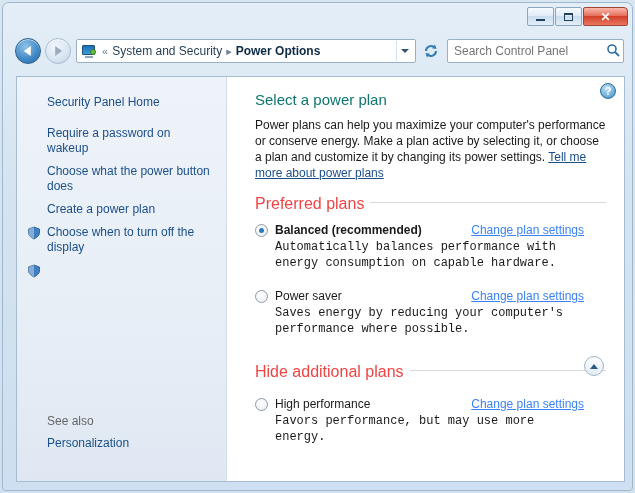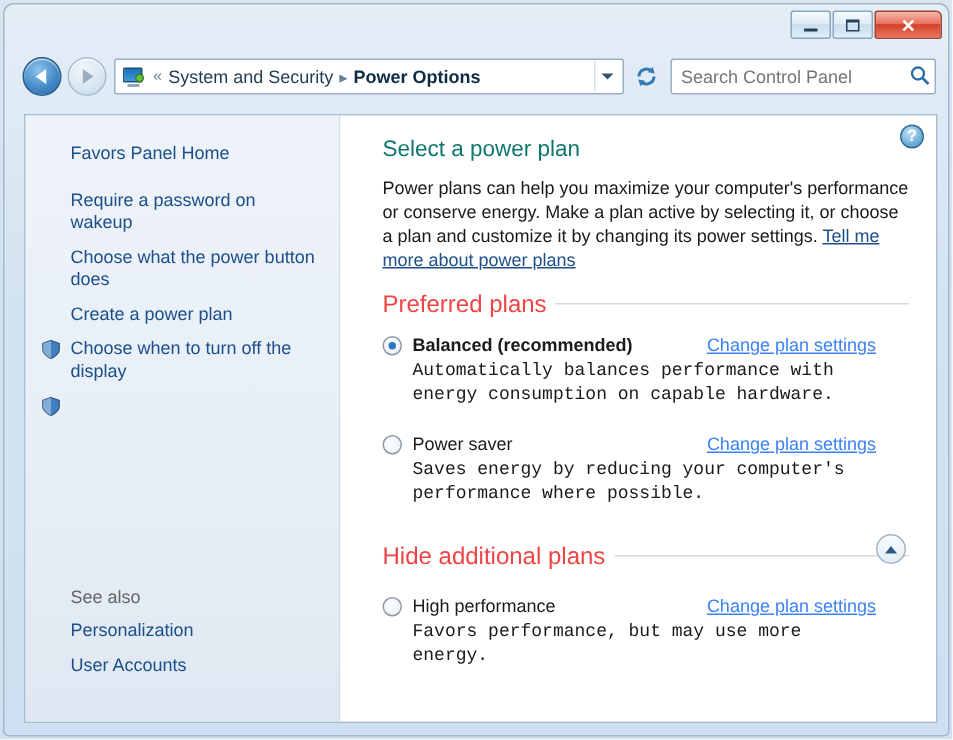--- a/index.html
+++ b/index.html
@@ -483,21 +483,21 @@
             <circle cx="6" cy="6" r="4" fill="none" stroke="#2b6fa8" stroke-width="1.6"></circle>
             <line x1="9" y1="9" x2="13" y2="13" stroke="#2b6fa8" stroke-width="1.8"></line>
           </svg>
         </span>
       </div>
     </div>
 
     <div class="content">
 
       <div class="sidebar">
-        <div class="side-link home">Favors Panel Home</div>
+        <div class="side-link home">Security Panel Home</div>
         <div style="height:8px"></div>
         <div class="side-link">Require a password on wakeup</div>
         <div class="side-link">Choose what the power button does</div>
         <div class="side-link">Create a power plan</div>
         <div class="side-link">
           <span class="bullet-icon">
             <svg width="14" height="14" viewBox="0 0 14 14">
               <path d="M7 1 L12.5 3 V7 C12.5 10.5 7 13 7 13 C7 13 1.5 10.5 1.5 7 V3 Z" fill="#3f7fc2" stroke="#27557f" stroke-width="0.8"></path>
               <path d="M7 1 L7 13 C7 13 1.5 10.5 1.5 7 V3 Z" fill="#d8e6f4" opacity="0.45"></path>
             </svg>
@@ -509,21 +509,20 @@
             <svg width="14" height="14" viewBox="0 0 14 14">
               <path d="M7 1 L12.5 3 V7 C12.5 10.5 7 13 7 13 C7 13 1.5 10.5 1.5 7 V3 Z" fill="#3f7fc2" stroke="#27557f" stroke-width="0.8"></path>
               <path d="M7 1 L7 13 C7 13 1.5 10.5 1.5 7 V3 Z" fill="#d8e6f4" opacity="0.45"></path>
             </svg>
           </span>
         </div>
 
         <div class="sidebar-bottom">
           <div class="side-also">See also</div>
           <div class="side-link">Personalization</div>
-          <div class="side-link">User Accounts</div>
         </div>
       </div>
 
       <div class="main">
         <div class="help-btn">?</div>
 
         <h1>Select a power plan</h1>
 
         <div class="intro">
           <span>Power plans can help you maximize your computer's performance or conserve energy. Make a plan active by selecting it, or choose a plan and customize it by changing its power settings. </span><a>Tell me more about power plans</a>

